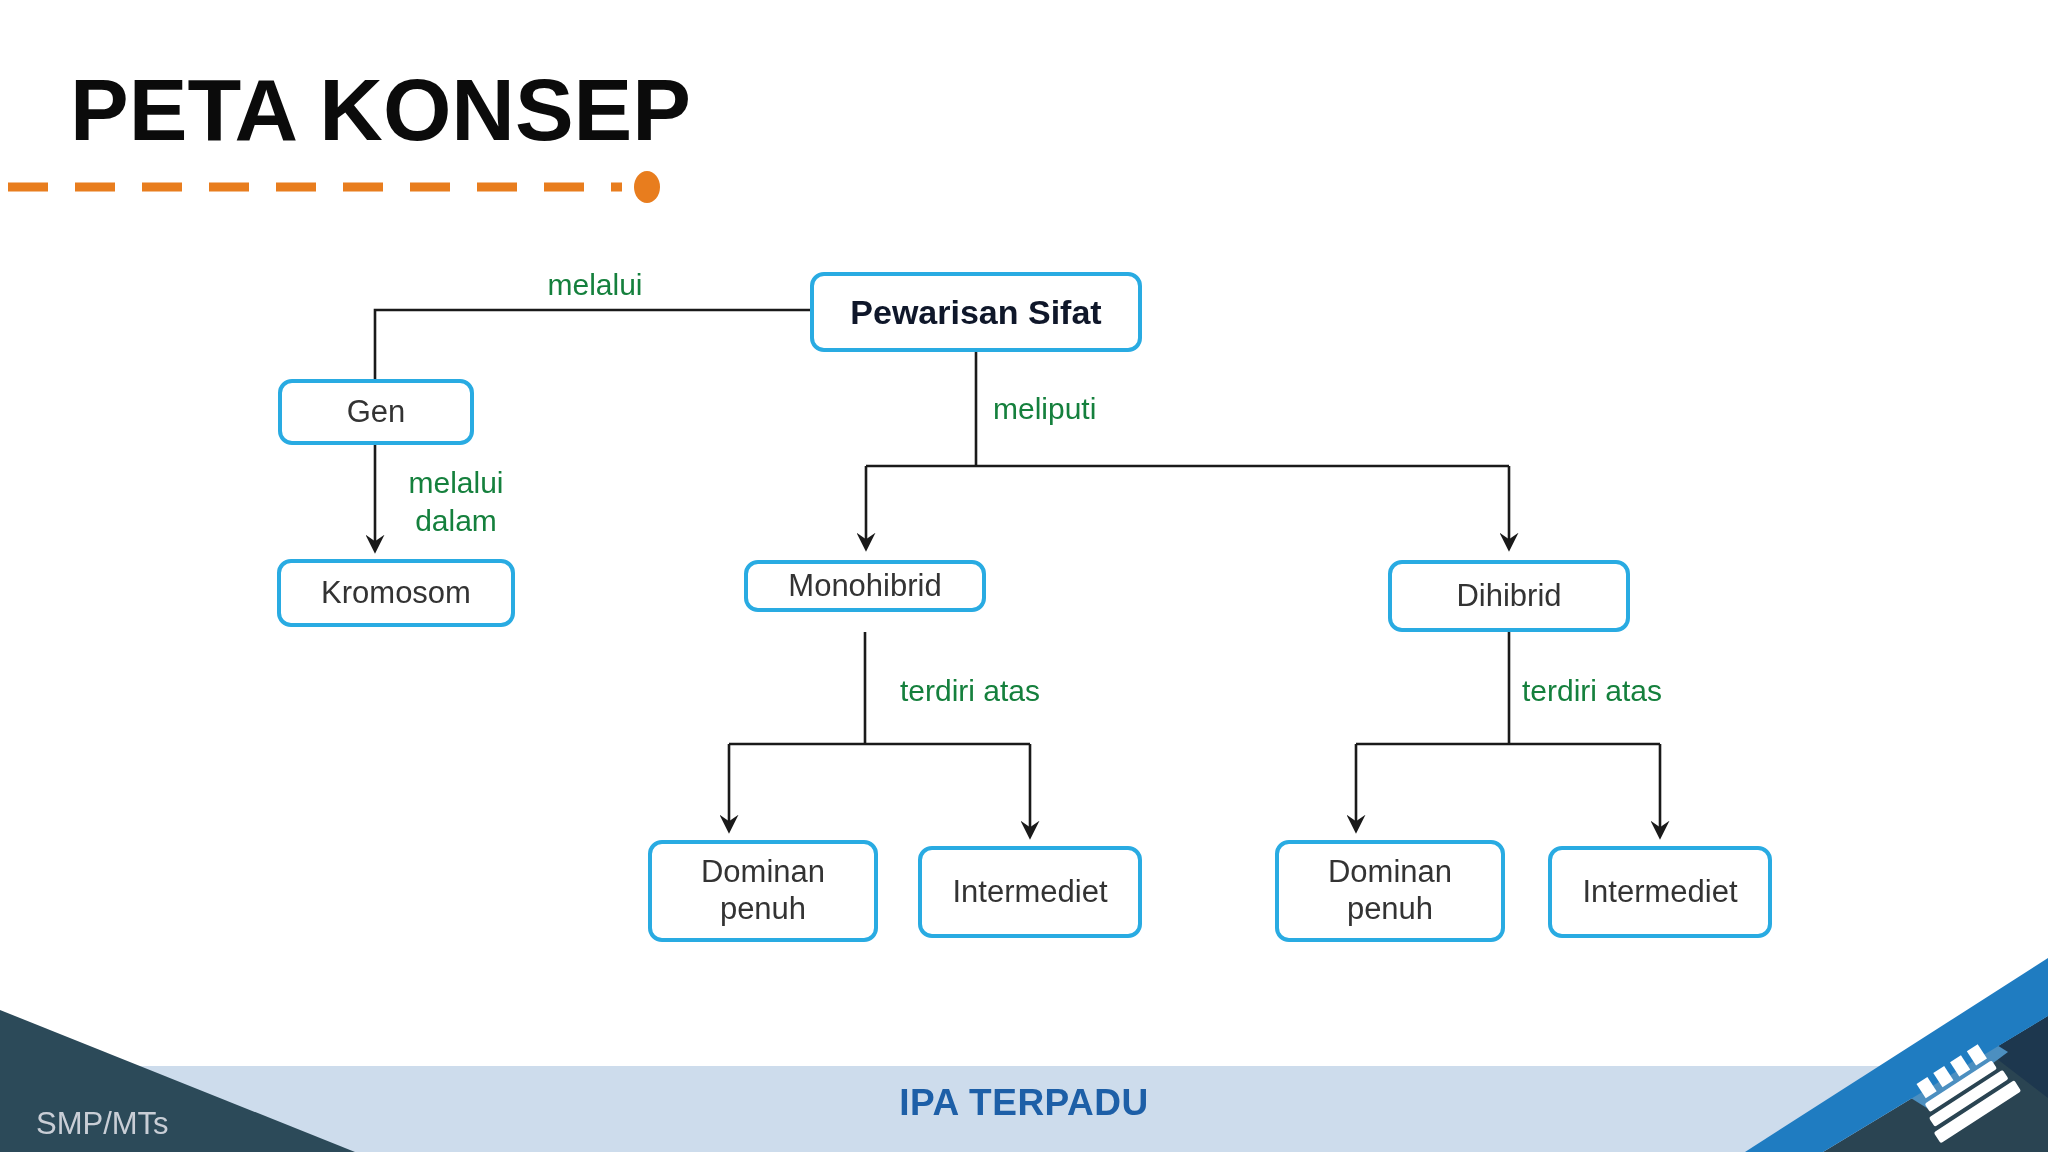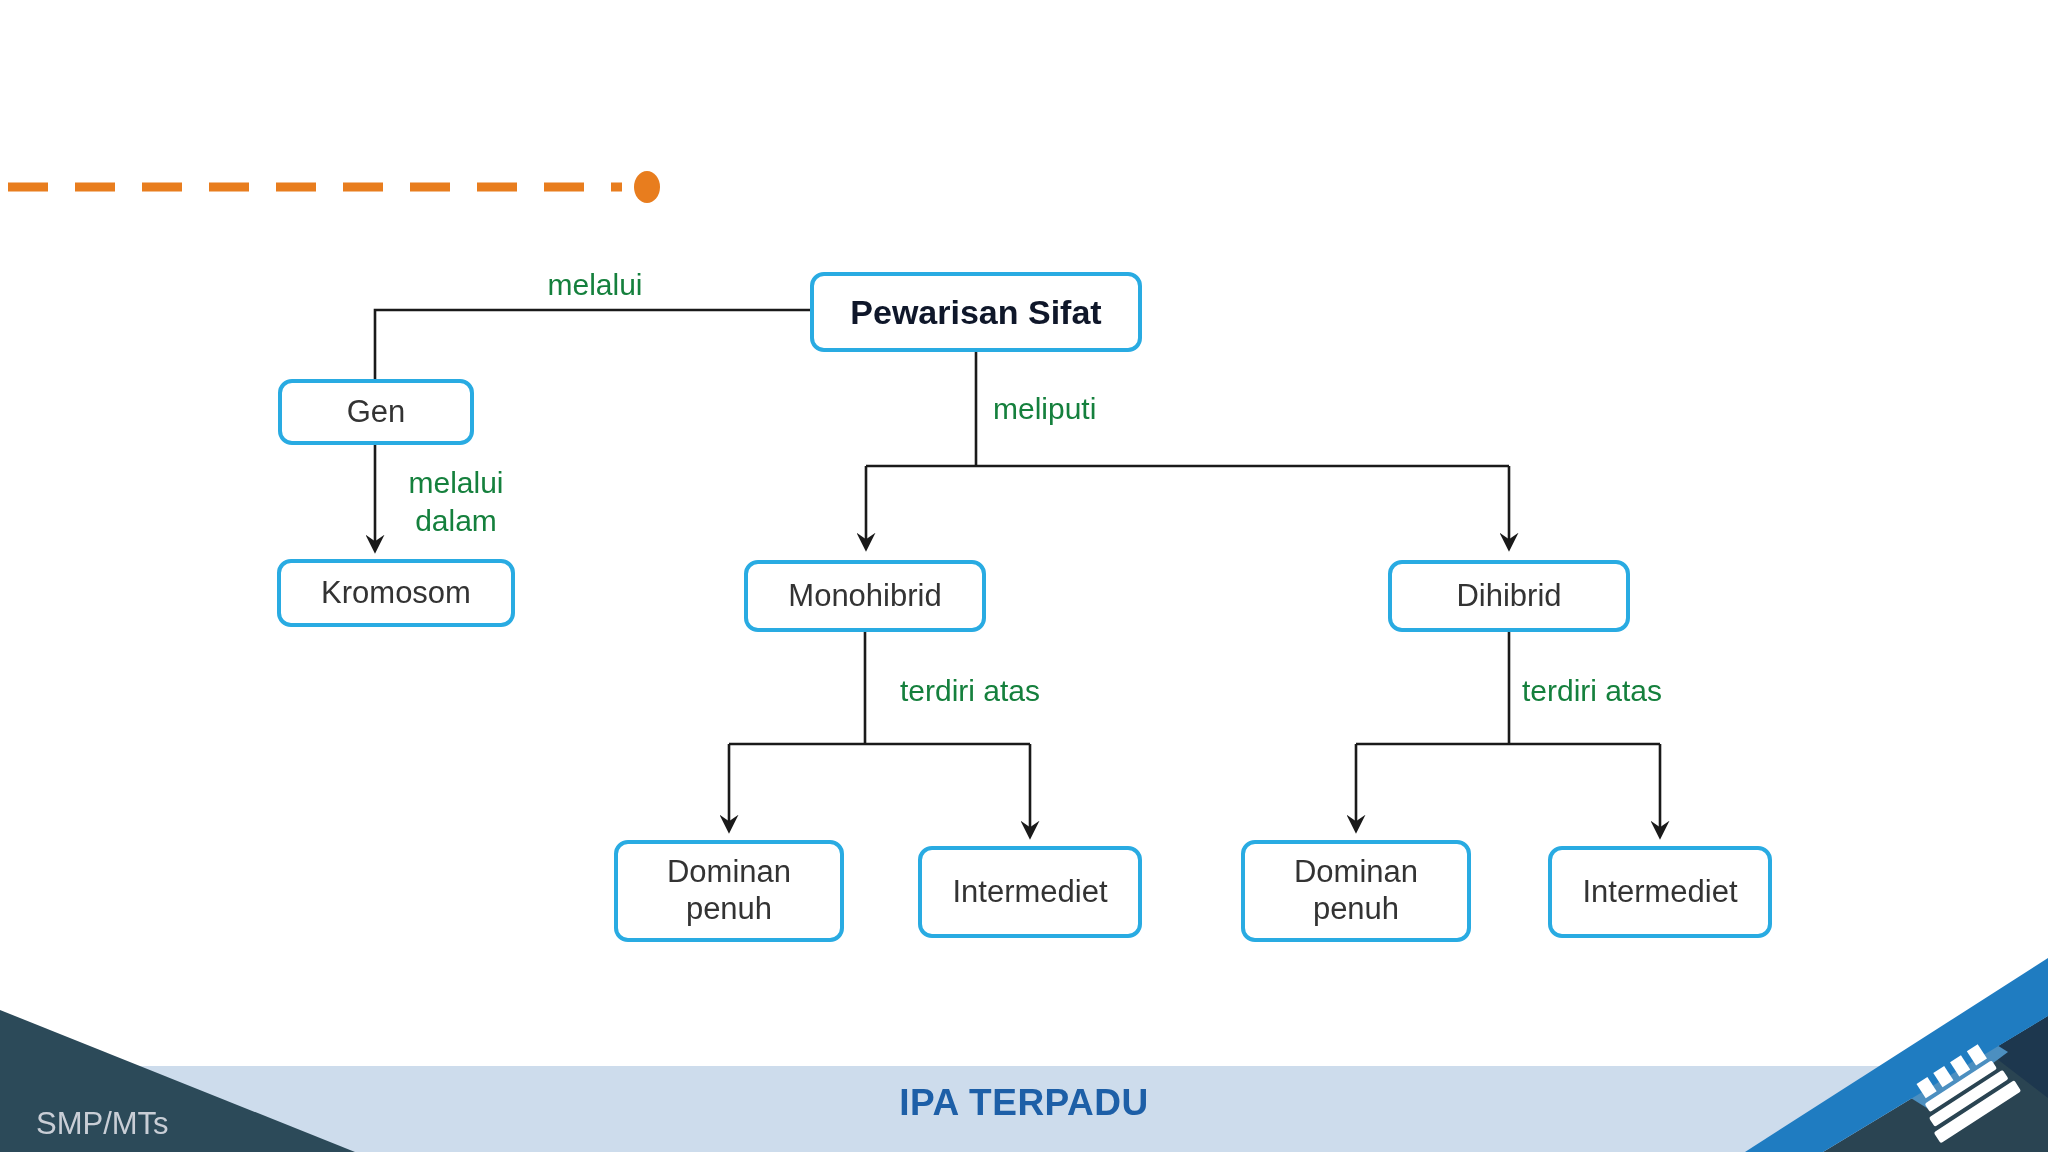--- a/index.html
+++ b/index.html
@@ -44,21 +44,21 @@
     position:absolute;
     background:#fff;
     border:4px solid var(--cyan);
     border-radius:14px;
     display:flex;align-items:center;justify-content:center;
     text-align:center;
     font-size:31px;color:var(--node-text);
     line-height:1.18;
   }
   .node.root{font-weight:bold;font-size:34px;color:#0f172a;}
-  .node.narrow{padding:16px 34px;}
+  .node.narrow{padding:16px 34px;margin-left:34px;}
   .edge-label{
     position:absolute;
     font-size:30px;color:#15803d;
     line-height:1.25;
   }
   .center{text-align:center;}
   .footer-bar{
     position:absolute;left:0;top:1066px;width:2048px;height:86px;
     background:var(--footer-bar);
   }
@@ -77,20 +77,21 @@
   .teal{fill:var(--teal-corner);}
   .navy{fill:var(--navy-accent);}
   .medium{fill:var(--medium-accent);}
   .logo-part{fill:#FFFFFF;}
 </style>
 </head>
 <body>
 
 <div class="slide">
 
+  <div class="page-title">PETA KONSEP</div>
 
   <svg class="underline-svg" width="700" height="46">
     <line class="dash-rule" x1="8" y1="23" x2="622" y2="23" stroke-dasharray="40 27"></line>
     <ellipse class="dash-dot" cx="647" cy="23" rx="13" ry="16"></ellipse>
   </svg>
 
   <svg class="diagram-svg" width="2048" height="1152">
     <defs>
       <marker id="arrow" viewBox="0 0 10 10" refX="7" refY="5" markerWidth="19" markerHeight="19" orient="auto" markerUnits="userSpaceOnUse">
         <polygon class="arrowhead" points="0,0 10,5 0,10 3.5,5"></polygon>
@@ -119,21 +120,21 @@
 
   <div class="node root" style="left:810px;top:272px;width:332px;height:80px;">
     <span>Pewarisan Sifat</span>
   </div>
   <div class="node" style="left:278px;top:379px;width:196px;height:66px;">
     <span>Gen</span>
   </div>
   <div class="node" style="left:277px;top:559px;width:238px;height:68px;">
     <span>Kromosom</span>
   </div>
-  <div class="node" style="left:744px;top:560px;width:242px;height:72px;">
+  <div class="node" style="left:744px;top:560px;width:242px;height:52px;">
     <span>Monohibrid</span>
   </div>
   <div class="node" style="left:1388px;top:560px;width:242px;height:72px;">
     <span>Dihibrid</span>
   </div>
   <div class="node narrow" style="left:614px;top:840px;width:230px;height:102px;">
     <span>Dominan penuh</span>
   </div>
   <div class="node" style="left:918px;top:846px;width:224px;height:92px;">
     <span>Intermediet</span>

